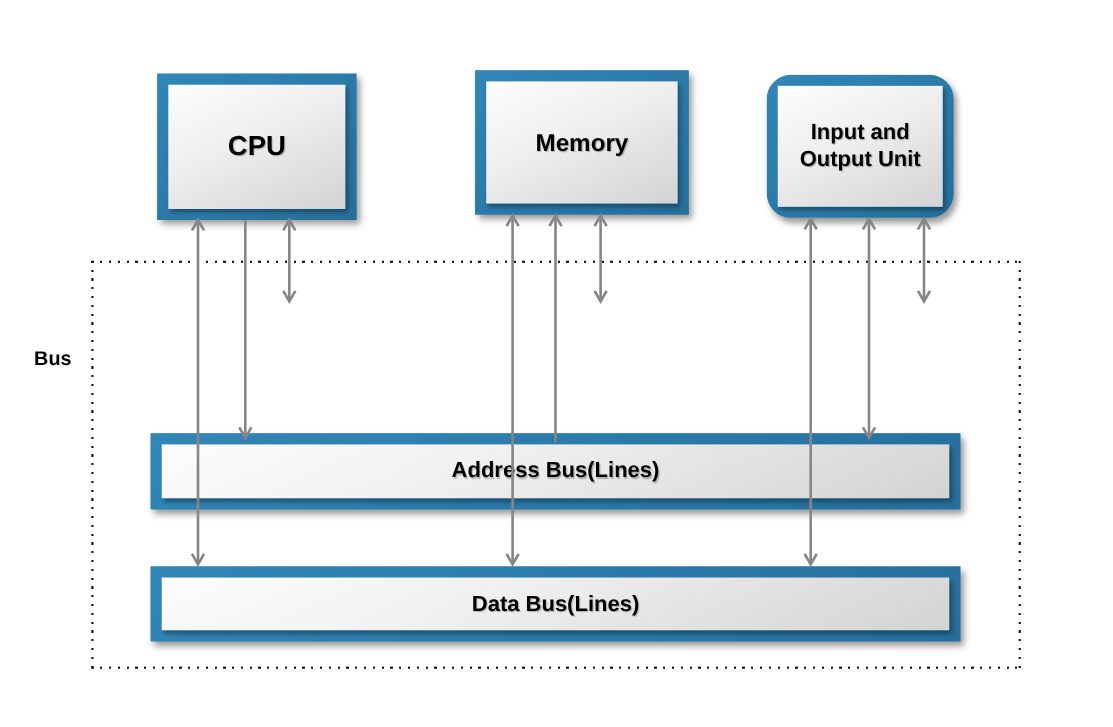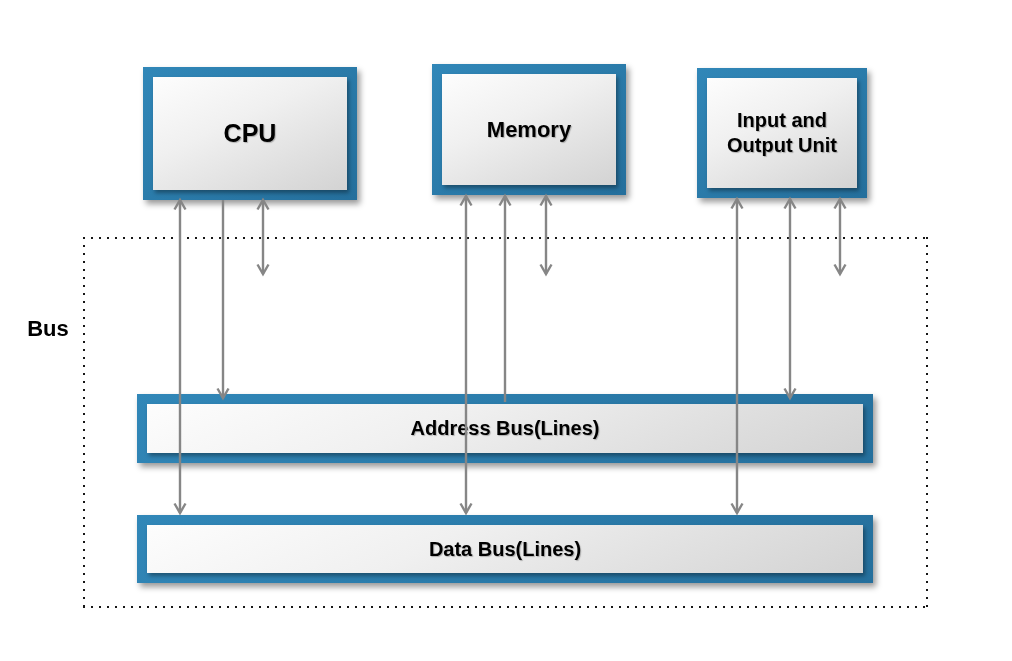--- a/index.html
+++ b/index.html
@@ -35,25 +35,25 @@
     justify-content: center;
     text-align: center;
     box-sizing: border-box;
   }
   .unit-label {
     font-weight: bold;
     color: #000;
     text-shadow: 1px 1px 1px rgba(0,0,0,0.25);
     line-height: 1.25;
   }
-  #unit-cpu   { left: 143px; top: 67px; width: 214px; height: 133px; }
+  #unit-cpu   { left: 143px; top: 67px; width: 181px; height: 133px; }
   #unit-cpu .unit-label { font-size: 25px; }
   #unit-memory{ left: 432px; top: 64px; width: 194px; height: 131px; }
   #unit-memory .unit-label { font-size: 22px; }
-  #unit-io    { left: 697px; top: 68px; width: 170px; height: 130px; }
+  #unit-io    { left: 697px; top: 68px; width: 170px; height: 130px; border-radius: 22px; }
   #unit-io .unit-label { font-size: 20px; padding: 0 14px; }
 
   .bus-bar { left: 137px; width: 736px; height: 70px; }
   .bus-bar .unit-label { font-size: 20px; }
   #bus-control { top: 275px; }
   #bus-address { top: 394px; height: 69px; }
   #bus-data    { top: 515px; height: 68px; }
 
   
   #bus-region {
@@ -67,21 +67,21 @@
       repeating-linear-gradient(to bottom, #161616 0 2px, transparent 2px 8px),
       repeating-linear-gradient(to bottom, #161616 0 2px, transparent 2px 8px);
     background-size: 100% 2px, 100% 2px, 2px 100%, 2px 100%;
     background-position: 0 0, 0 100%, 0 0, 100% 0;
   }
   #bus-region-label {
     position: absolute;
     left: 22px; top: 316px;
     width: 52px;
     text-align: center;
-    font-size: 22px;
+    font-size: 18px;
     font-weight: bold;
     color: #000;
   }
 
   
   #connector-layer {
     position: absolute;
     left: 0; top: 0;
     width: 1012px; height: 661px;
     pointer-events: none;

